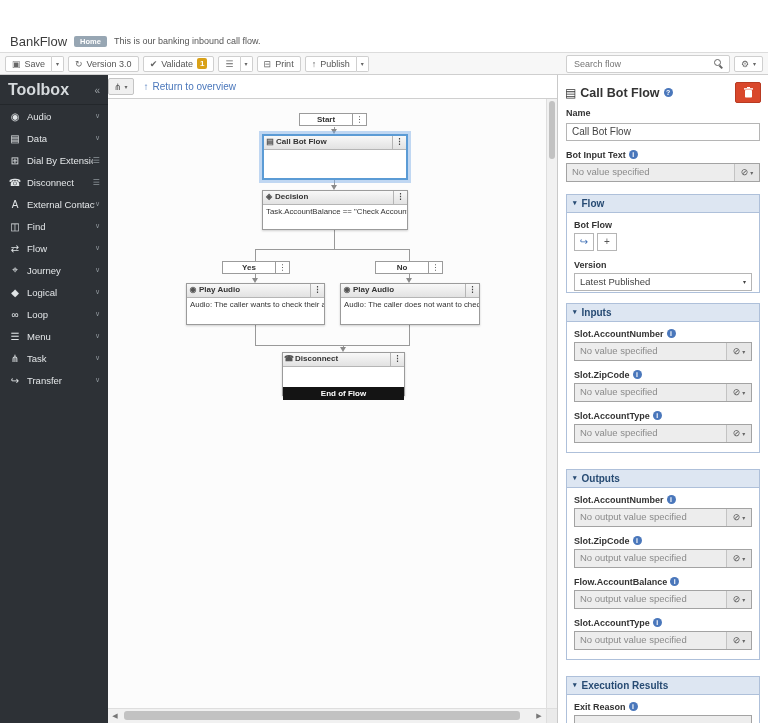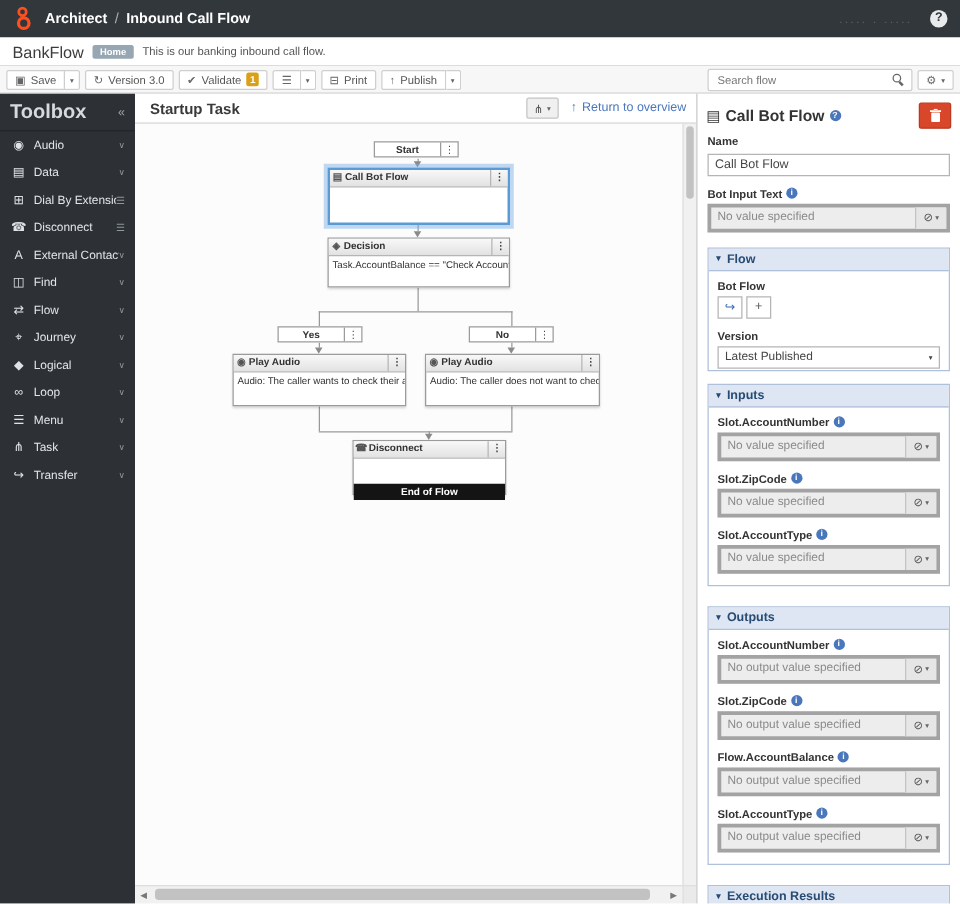--- a/index.html
+++ b/index.html
@@ -81,21 +81,21 @@
   
   .panel{position:absolute;left:557px;top:75px;width:211px;height:648px;background:#fff;border-left:1px solid #c9c9c9;box-sizing:border-box;overflow:hidden;}
   .phead{display:flex;align-items:center;padding:7px 7px 5px;gap:4px;}
   .pbot-icon{font-size:12px;color:#333;}
   .ptitle{font-size:12.5px;font-weight:bold;color:#333;}
   .info{display:inline-block;width:9px;height:9px;border-radius:50%;background:#4a77bb;color:#fff;font-size:7px;line-height:9px;text-align:center;font-weight:bold;vertical-align:1px;}
   .delbtn{margin-left:auto;width:24px;height:19px;background:#d9472b;border:1px solid #b83a22;border-radius:2px;display:flex;align-items:center;justify-content:center;}
   .pgroup{margin:0 8px 9px;}
   .plabel{font-size:9px;font-weight:bold;color:#333;margin-bottom:3px;display:flex;align-items:center;gap:3px;}
   .ninput{width:100%;box-sizing:border-box;height:18px;border:1px solid #b5b5b5;font-size:10px;color:#444;padding:0 5px;font-family:"Liberation Sans",sans-serif;}
-  .dfield{display:flex;height:17px;border:3px solid #a3a3a3;background:#ededed;align-items:stretch;}
+  .dfield{display:flex;height:17px;border:1px solid #a3a3a3;background:#ededed;align-items:stretch;}
   .dtxt{flex:1;font-size:9.5px;color:#8a8a8a;padding:2px 5px;white-space:nowrap;overflow:hidden;}
   .dseg{width:24px;border-left:1px solid #c3c3c3;display:flex;align-items:center;justify-content:center;gap:2px;font-size:9px;color:#555;background:#e6e6e6;}
   .section{border:1px solid #aec0da;margin:8px 8px 10px;}
   .section.mt{margin-top:12px;}
   .section.gapL{margin-bottom:16px;}
   .sechead{background:#dde6f2;border-bottom:1px solid #aec0da;color:#274b73;font-weight:bold;font-size:10px;padding:3px 6px;display:flex;align-items:center;gap:5px;}
   .scaret{font-size:7px;}
   .secbody{padding:7px 7px 1px;}
   .row{display:flex;gap:3px;align-items:stretch;}
   .combo{display:flex;flex:1;height:18px;border:1px solid #b5b5b5;background:#fff;align-items:center;box-sizing:border-box;}
@@ -106,36 +106,20 @@
   .sqbtn.blue{color:#3f6fb5;}
   .selbox{display:flex;height:18px;border:1px solid #b5b5b5;background:#fff;align-items:center;box-sizing:border-box;}
   .selval{flex:1;font-size:9.5px;color:#444;padding:0 5px;}
   .selcaret{font-size:6px;color:#444;padding:0 5px;}
 </style>
 </head>
 <body>
 
 <div class="app">
 
-  <header class="topbar">
-    <span class="logo">
-      <svg width="16" height="22" viewBox="0 0 16 22">
-        <circle cx="8" cy="5.5" r="3" fill="none" stroke="#ff4f1f" stroke-width="2.2"></circle>
-        <circle cx="9" cy="14.5" r="4.2" fill="none" stroke="#ff4f1f" stroke-width="2.6"></circle>
-      </svg>
-    </span>
-    <span class="crumb">
-      <span>Architect</span>
-      <span class="sep">/</span>
-      <span>Inbound Call Flow</span>
-    </span>
-    <span class="topspacer"></span>
-    <span class="account">..... . .....</span>
-    <span class="helpcircle">?</span>
-  </header>
 
   <div class="flowbar">
     <span class="flowname">BankFlow</span>
     <span class="flowbadge">Home</span>
     <span class="flowdesc">This is our banking inbound call flow.</span>
   </div>
 
   <div class="toolbar">
     <span class="bgroup">
       <button class="tbtn">
@@ -253,21 +237,20 @@
         <span class="ttrail">∨</span>
       </div>
     <div class="titem">
         <span class="ticon">↪</span>
         <span class="tlabel">Transfer</span>
         <span class="ttrail">∨</span>
       </div>
   </aside>
 
   <div class="canvas-head">
-    <span class="ctitle">Startup Task</span>
     <span class="hbtn">
         <span>⋔</span>
         <span class="caret">▾</span>
       </span>
     <a class="retlink">
         <span>↑</span>
         <span>Return to overview</span>
       </a>
   </div>
 

